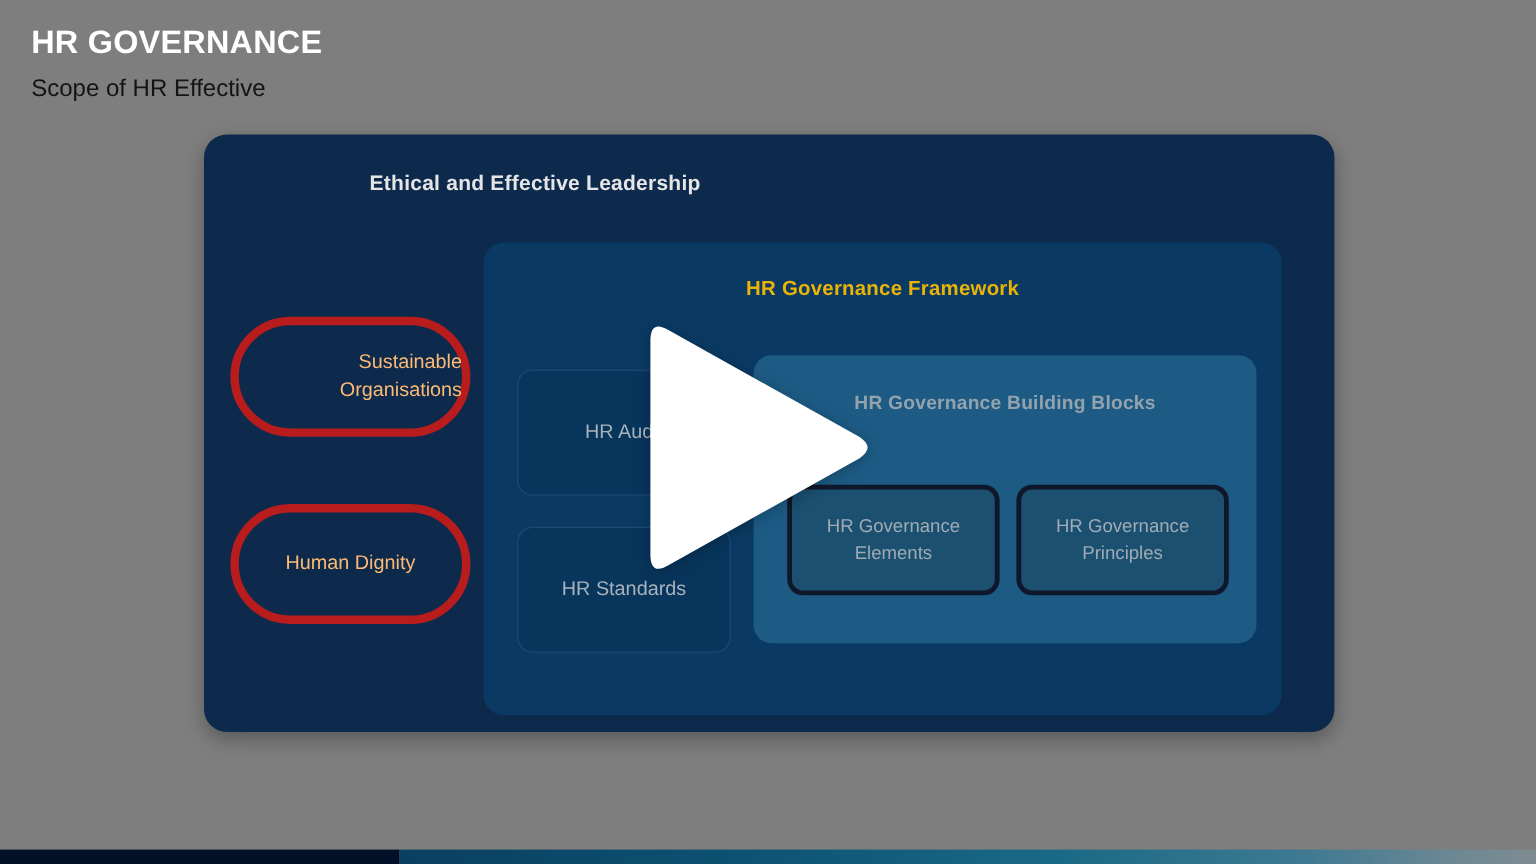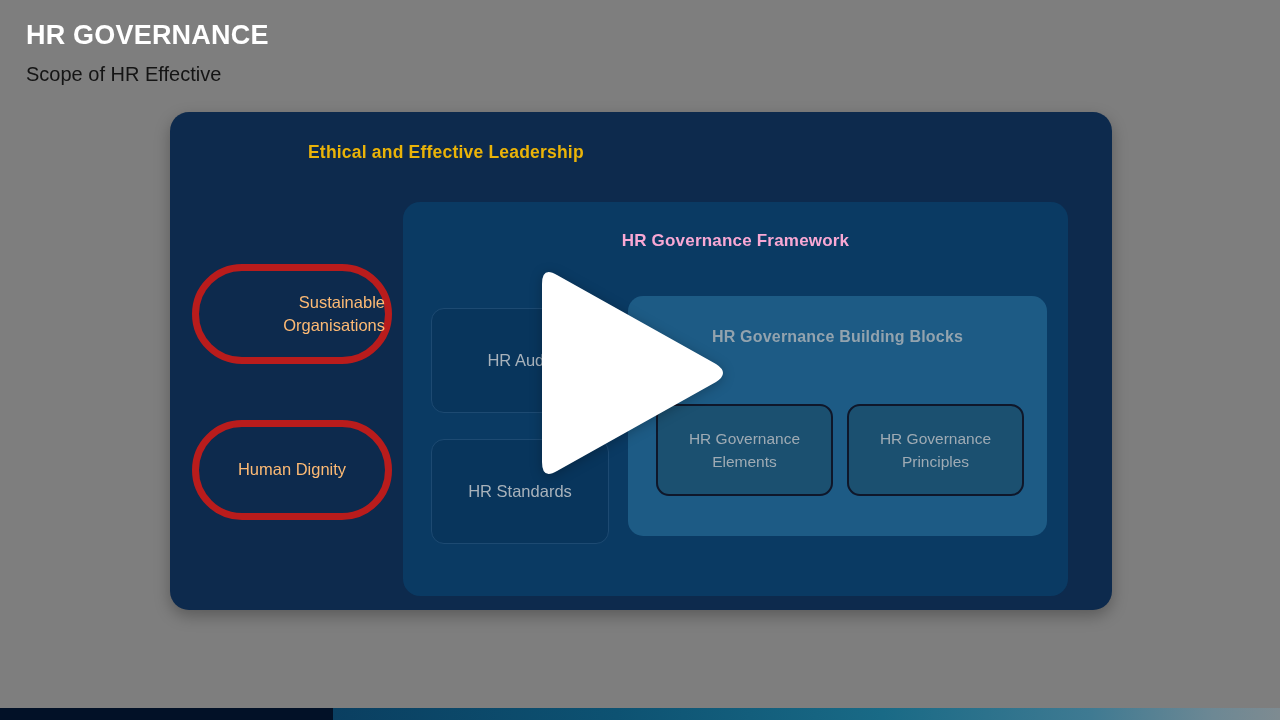--- a/index.html
+++ b/index.html
@@ -49,21 +49,21 @@
     width: 942px;
     height: 498px;
     background: #0d2a4d;
     border-radius: 19px;
     box-shadow: 0 6px 16px rgba(0,0,0,0.28);
   }
 
   .panel-title {
     position: absolute;
     font-weight: bold;
-    color: #eab308;
+    color: #e5e5e5;
     white-space: nowrap;
     text-align: center;
     letter-spacing: 0.2px;
   }
 
   #leadership-title {
     left: 0;
     right: 0;
     top: 30px;
     padding-left: 138px;
@@ -79,21 +79,21 @@
     height: 394px;
     background: #0a3a63;
     border-radius: 17px;
   }
 
   #framework-title {
     left: 0;
     right: 0;
     top: 29px;
     font-size: 17px;
-    color: #f9a8d4;
+    color: #eab308;
   }
 
   #blocks-panel {
     position: absolute;
     left: 225px;
     top: 94px;
     width: 419px;
     height: 240px;
     background: #1d5b85;
     border-radius: 15px;
@@ -146,21 +146,21 @@
   #card-hr-audit     { top: 106px; }
   #card-hr-standards { top: 237px; }
 
   
   .block-card {
     position: absolute;
     top: 108px;
     width: 177px;
     height: 92px;
     background: #1b5070;
-    border: 2px solid #0f172a;
+    border: 4px solid #0f172a;
     border-radius: 13px;
     display: flex;
     align-items: center;
     justify-content: center;
     text-align: center;
     color: #9fabb4;
     font-size: 15.5px;
     line-height: 1.5;
   }
   #card-elements   { left: 28px; }

